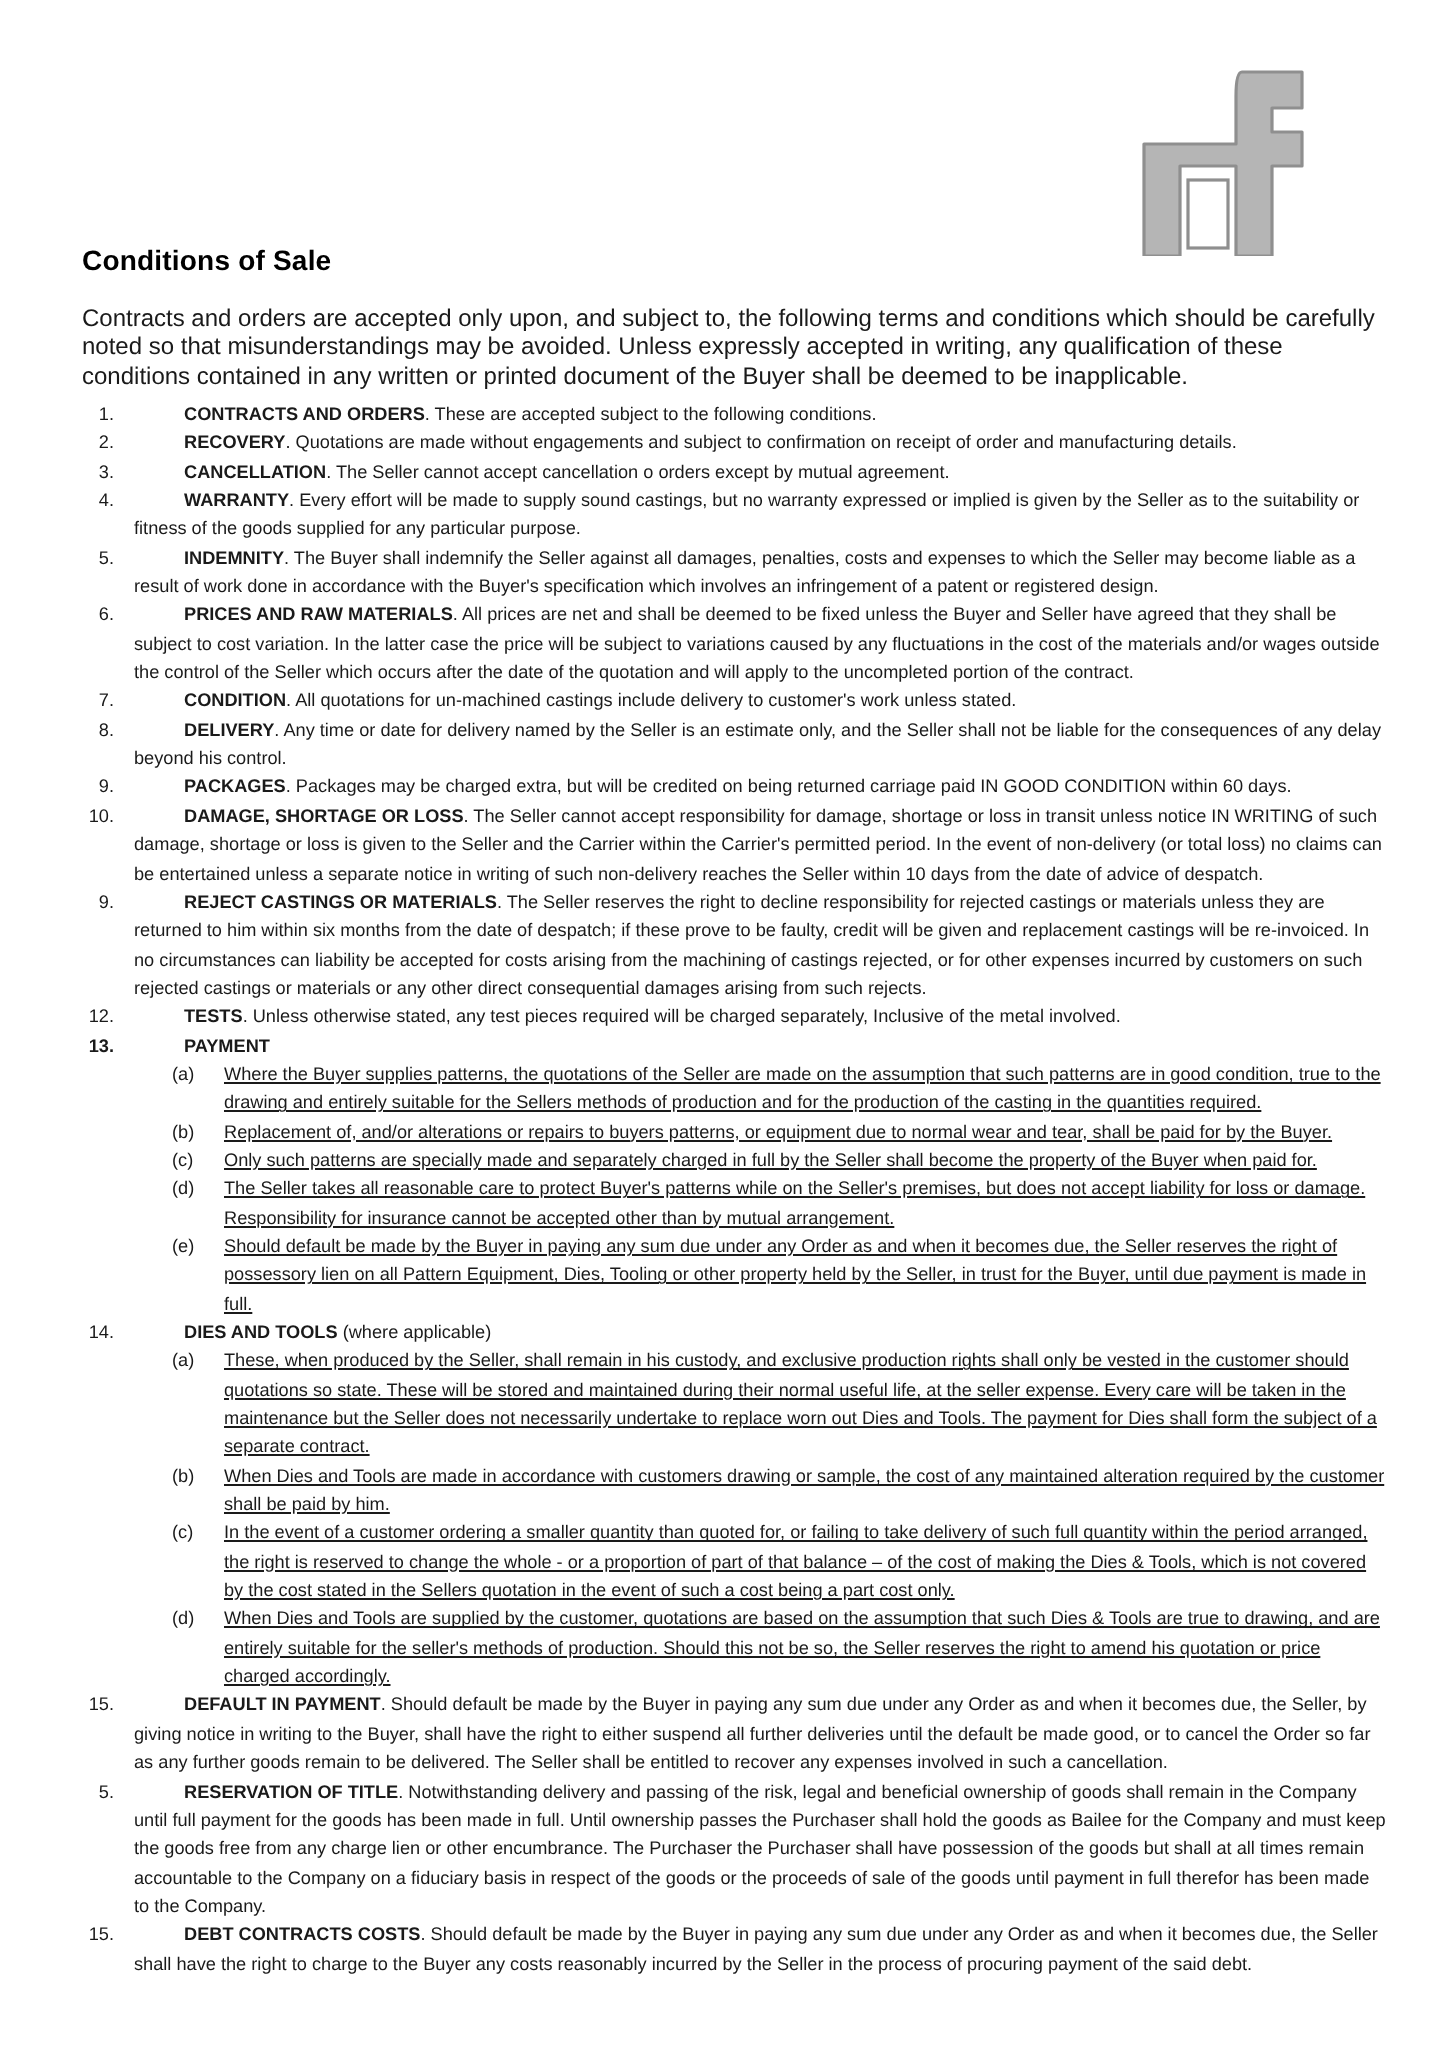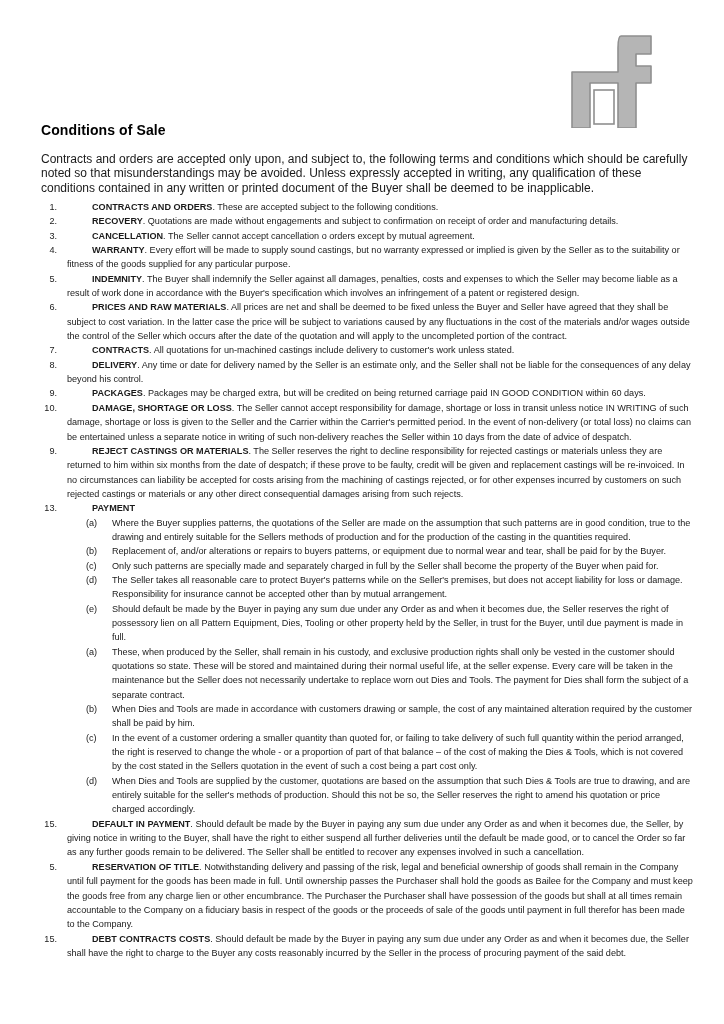--- a/index.html
+++ b/index.html
@@ -67,40 +67,40 @@
   .item > .num {
     flex: 0 0 auto;
     width: 26px;
     text-align: right;
     padding-right: 10px;
     box-sizing: border-box;
   }
   .item > .body {
     flex: 1 1 auto;
   }
-  .item.bold-num > .num { font-weight: normal; }
+  .item.bold-num > .num { font-weight: bold; }
   .lead { font-weight: bold; margin-left: 25px; }
 
   
   .subitem {
     display: flex;
     align-items: flex-start;
     font-size: 9.1px;
     line-height: 14.35px;
     color: #1a1a1a;
     margin-left: 45px;
   }
   .subitem > .letter {
     flex: 0 0 auto;
     width: 26px;
     padding-right: 8px;
     box-sizing: border-box;
     text-align: left;
   }
-  .subitem > .body { flex: 1 1 auto; }
+  .subitem > .body { flex: 1 1 auto; text-decoration: underline; }
 </style>
 </head>
 <body>
 
 <div class="page">
 
   <div class="logo-wrap">
     <svg width="92" height="100" viewBox="0 0 92 100">
       <path d="M 55 8
                L 85 8
@@ -148,37 +148,41 @@
       <div class="item">
         <span class="num">5.</span>
         <span class="body"><span class="lead">INDEMNITY</span><span>. The Buyer shall indemnify the Seller against all damages, penalties, costs and expenses to which the Seller may become liable as a result of work done in accordance with the Buyer's specification which involves an infringement of a patent or registered design.</span></span>
       </div>
       <div class="item">
         <span class="num">6.</span>
         <span class="body"><span class="lead">PRICES AND RAW MATERIALS</span><span>. All prices are net and shall be deemed to be fixed unless the Buyer and Seller have agreed that they shall be subject to cost variation. In the latter case the price will be subject to variations caused by any fluctuations in the cost of the materials and/or wages outside the control of the Seller which occurs after the date of the quotation and will apply to the uncompleted portion of the contract.</span></span>
       </div>
       <div class="item">
         <span class="num">7.</span>
-        <span class="body"><span class="lead">CONTRACTS</span><span>.  All quotations for un-machined castings include delivery to customer's work unless stated.</span></span>
+        <span class="body"><span class="lead">CONDITION</span><span>.  All quotations for un-machined castings include delivery to customer's work unless stated.</span></span>
       </div>
       <div class="item">
         <span class="num">8.</span>
         <span class="body"><span class="lead">DELIVERY</span><span>. Any time or date for delivery named by the Seller is an estimate only, and the Seller shall not be liable for the consequences of any delay beyond his control.</span></span>
       </div>
       <div class="item">
         <span class="num">9.</span>
         <span class="body"><span class="lead">PACKAGES</span><span>. Packages may be charged extra, but will be credited on being returned carriage paid IN GOOD CONDITION within 60 days.</span></span>
       </div>
       <div class="item">
         <span class="num">10.</span>
         <span class="body"><span class="lead">DAMAGE, SHORTAGE OR LOSS</span><span>. The Seller cannot accept responsibility for damage, shortage or loss in transit unless notice IN WRITING of such damage, shortage or loss is given to the Seller and the Carrier within the Carrier's permitted period. In the event of non-delivery (or total loss) no claims can be entertained unless a separate notice in writing of such non-delivery reaches the Seller within 10 days from the date of advice of despatch.</span></span>
       </div>
       <div class="item">
         <span class="num">9.</span>
         <span class="body"><span class="lead">REJECT CASTINGS OR MATERIALS</span><span>. The Seller reserves the right to decline responsibility for rejected castings or materials unless they are returned to him within six months from the date of despatch; if these prove to be faulty, credit will be given and replacement castings will be re-invoiced. In no circumstances can liability be accepted for costs arising from the machining of castings rejected, or for other expenses incurred by customers on such rejected castings or materials or any other direct consequential damages arising from such rejects.</span></span>
+      </div>
+      <div class="item">
+        <span class="num">12.</span>
+        <span class="body"><span class="lead">TESTS</span><span>. Unless otherwise stated, any test pieces required will be charged separately, Inclusive of the metal involved.</span></span>
       </div>
       <div class="item bold-num">
         <span class="num">13.</span>
         <span class="body"><span class="lead">PAYMENT</span><span></span></span>
       </div>
       <div class="subitem">
         <span class="letter">(a)</span>
         <span class="body">Where the Buyer supplies patterns, the quotations of the Seller are made on the assumption that such patterns are in good condition, true to the drawing and entirely suitable for the Sellers methods of production and for the production of the casting in the quantities required.</span>
       </div>
       <div class="subitem">
@@ -190,20 +194,24 @@
         <span class="body">Only such patterns are specially made and separately charged in full by the Seller shall become the property of the Buyer when paid for.</span>
       </div>
       <div class="subitem">
         <span class="letter">(d)</span>
         <span class="body">The Seller takes all reasonable care to protect Buyer's patterns while on the Seller's premises, but does not accept liability for loss or damage. Responsibility for insurance cannot be accepted other than by mutual arrangement.</span>
       </div>
       <div class="subitem">
         <span class="letter">(e)</span>
         <span class="body">Should default be made by the Buyer in paying any sum due under any Order as and when it becomes due, the Seller reserves the right of possessory lien on all Pattern Equipment, Dies, Tooling or other property held by the Seller, in trust for the Buyer, until due payment is made in full.</span>
       </div>
+      <div class="item">
+        <span class="num">14.</span>
+        <span class="body"><span class="lead">DIES AND TOOLS</span><span> (where applicable)</span></span>
+      </div>
       <div class="subitem">
         <span class="letter">(a)</span>
         <span class="body">These, when produced by the Seller, shall remain in his custody, and exclusive production rights shall only be vested in the customer should quotations so state. These will be stored and maintained during their normal useful life, at the seller expense. Every care will be taken in the maintenance but the Seller does not necessarily undertake to replace worn out Dies and Tools. The payment for Dies shall form the subject of a separate contract.</span>
       </div>
       <div class="subitem">
         <span class="letter">(b)</span>
         <span class="body">When Dies and Tools are made in accordance with customers drawing or sample, the cost of any maintained alteration required by the customer shall be paid by him.</span>
       </div>
       <div class="subitem">
         <span class="letter">(c)</span>

